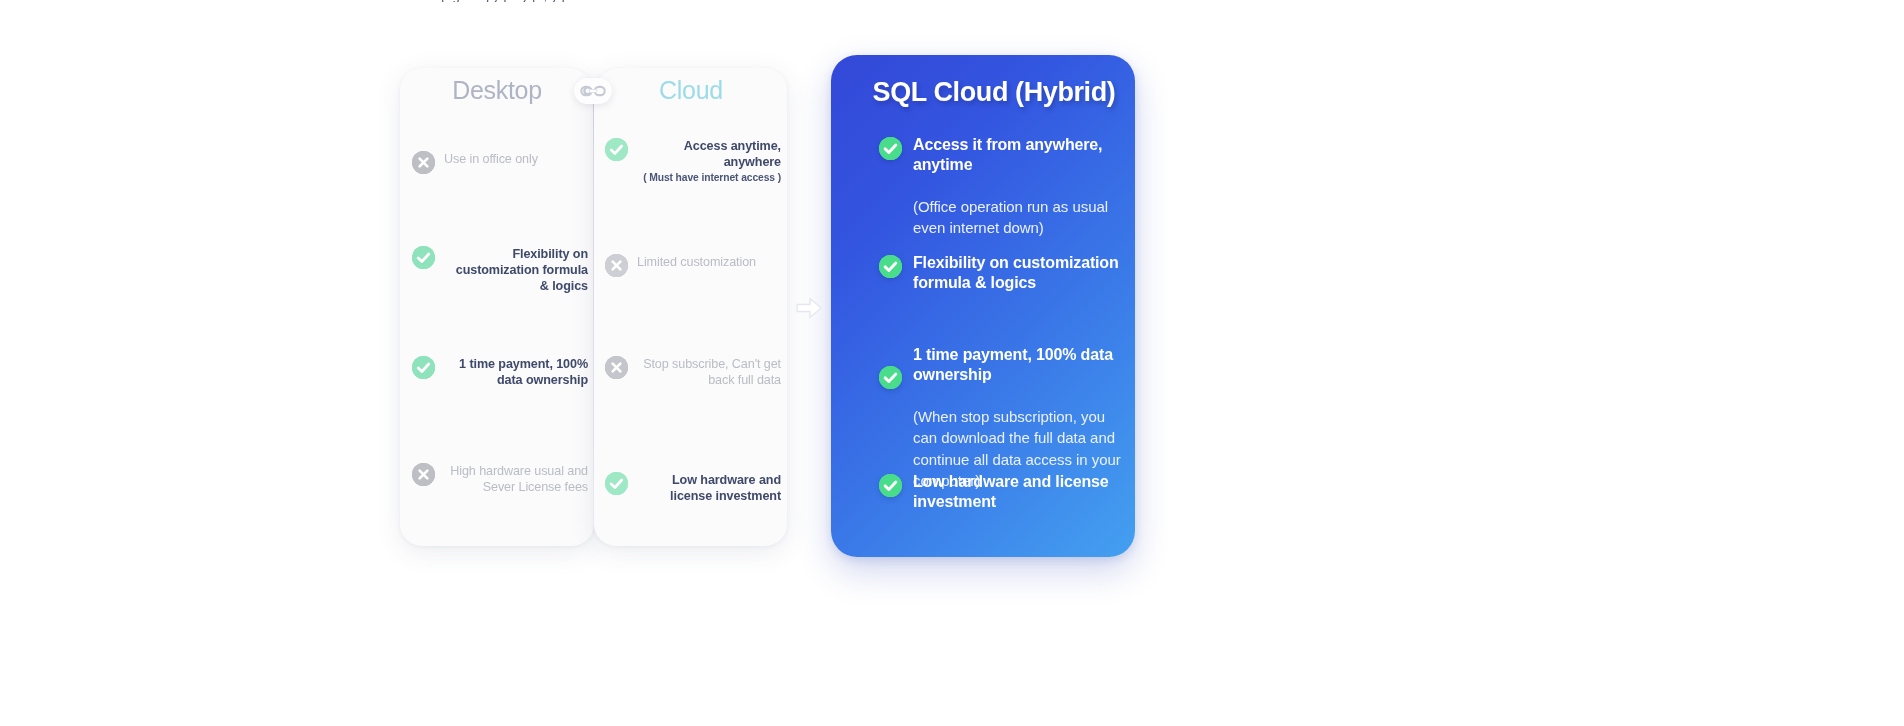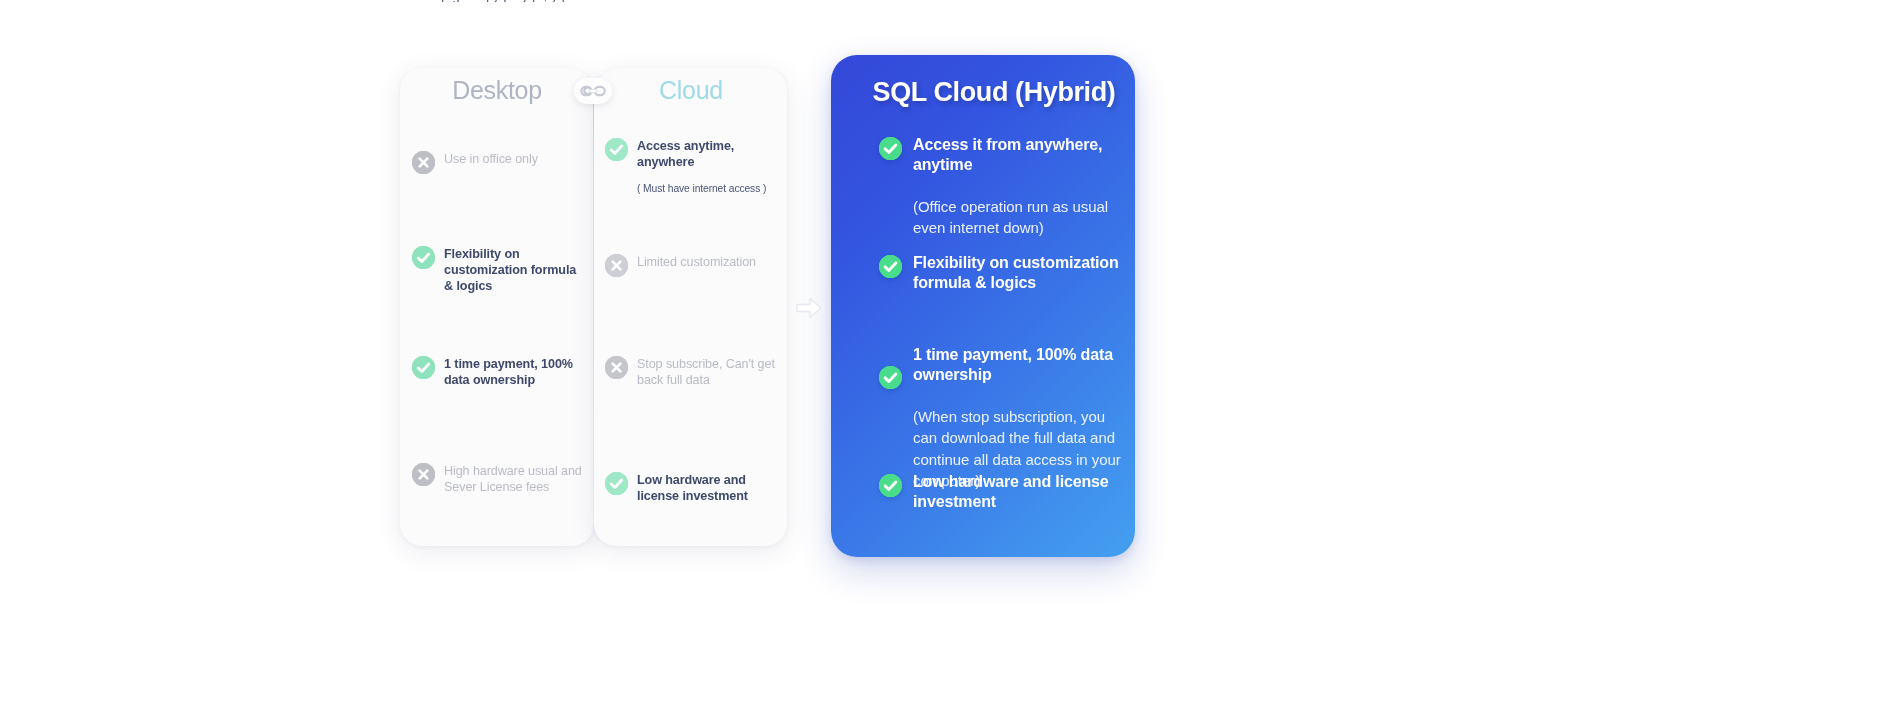--- a/index.html
+++ b/index.html
@@ -119,36 +119,37 @@
     border-radius: 50%;
     position: relative;
     margin-top: 1px;
   }
   .badge svg { display: block; width: 23px; height: 23px; }
 
   .badge.ok  { background: #8fe3bc; }
   .badge.no  { background: #bdbfc4; }
   .badge.okL { background: #9fe8c6; }
 
-  .wtext { line-height: 1.28; padding-top: 1px; }
+  .wtext { line-height: 1.28; padding-top: 1px; text-align: right; }
   .wtext .main {
     font-size: 12.6px;
     font-weight: bold;
     color: #3f4a6b;
     letter-spacing: -0.1px;
   }
   .wtext .main.dim {
     font-weight: normal;
     color: #b9bcc4;
   }
   .wtext .sub {
     font-size: 10.3px;
     color: #4a5578;
     letter-spacing: -0.1px;
-    margin-top: 12px;
+    margin-top: 1px;
+    font-weight: bold;
   }
 
   
   .arrow-ico {
     position: absolute;
     left: 795px;
     top: 295px;
     width: 28px;
     height: 26px;
     z-index: 4;

